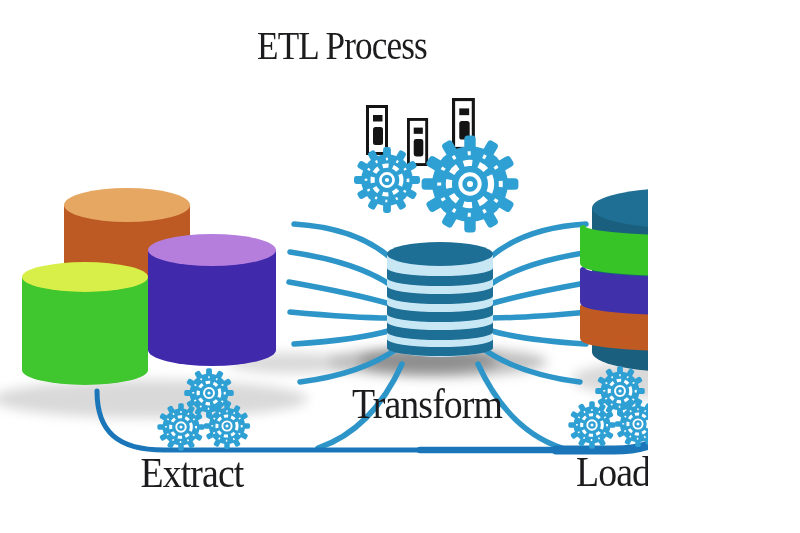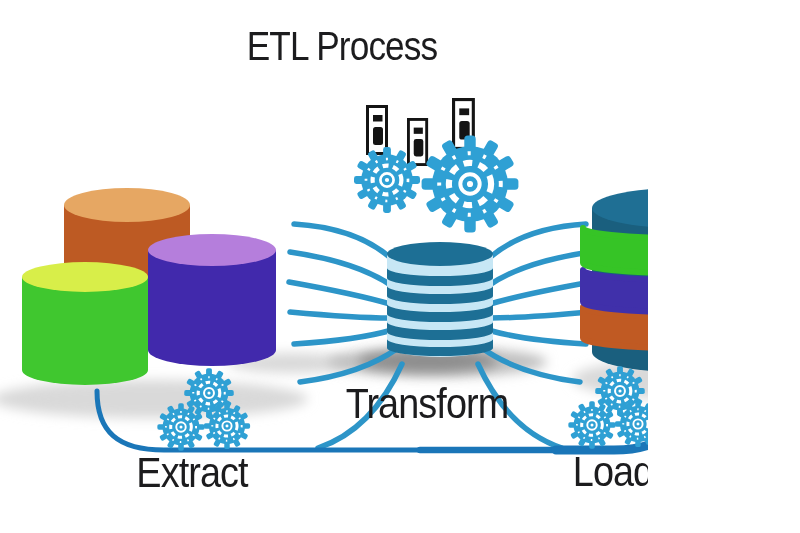--- a/index.html
+++ b/index.html
@@ -1,18 +1,18 @@
 <!DOCTYPE html>
 <html style="--text-dark: #1c1c1e; --gear-blue: #2fa0d4; --line-blue: #2d95c8; --arrow-blue: #1a76b8; --src-orange-top: #e6a763; --src-orange-body: #bd5a23; --src-purple-top: #b57edc; --src-purple-body: #4129ac; --src-green-top: #d8ee49; --src-green-body: #40c72f; --staging-dark: #1d6f95; --staging-light: #c7e7f5; --wh-shell: #1a5f7e; --wh-top: #1f6f94; --wh-green: #36c426; --wh-indigo: #4030aa; --wh-orange: #c05a23; --shadow-light: #d9d9d9; --shadow-dark: #8d8d8d;"><head>
 <meta charset="utf-8">
 <style>
   html,body{margin:0;padding:0;background:#fff;}
   .canvas{
     position:relative;width:648px;height:533px;overflow:hidden;background:#ffffff;
-    font-family:Liberation Sans, sans-serif;
+    font-family:Liberation Serif, serif;
   }
   .title{
     position:absolute;left:36px;right:0;top:26px;text-align:center;
     font-size:40px;line-height:1;color:var(--text-dark,#1c1c1e);
     letter-spacing:-1px;transform:scaleX(.88);
   }
   .label{
     position:absolute;font-size:42px;line-height:1;color:var(--text-dark,#1c1c1e);
     white-space:nowrap;transform:translateX(-50%) scaleX(.9);letter-spacing:-1px;
   }

